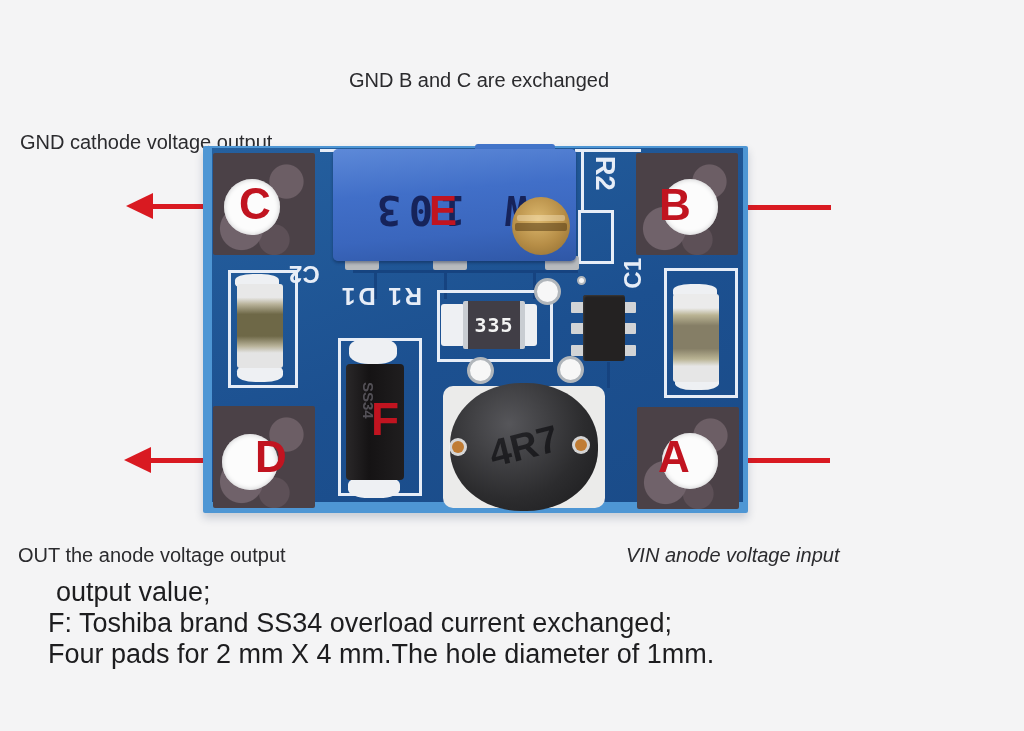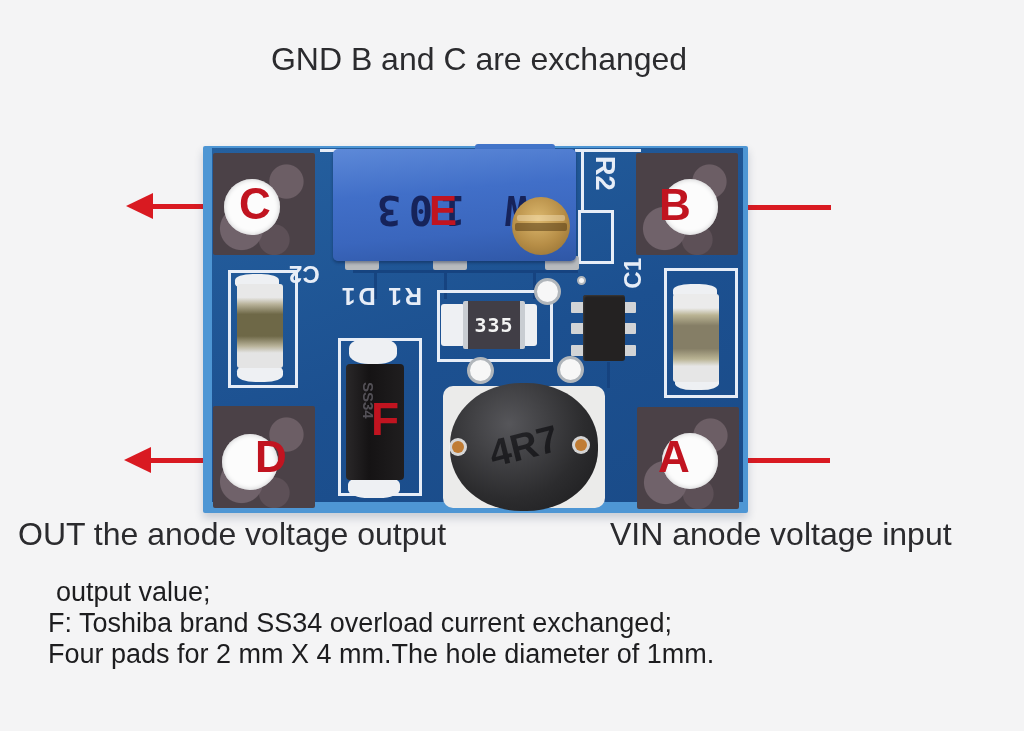--- a/index.html
+++ b/index.html
@@ -1,23 +1,23 @@
 <!DOCTYPE html>
 <html><head>
 <meta charset="utf-8">
 <style>
   html,body{margin:0;padding:0;}
   body{font-family:"Liberation Sans",sans-serif;}
   .stage{position:relative;width:1024px;height:731px;background:#f4f4f5;overflow:hidden;}
-  .txt{position:absolute;color:#2b2b2e;font-size:32px;white-space:nowrap;}
+  .txt{position:absolute;color:#2b2b2e;font-size:20px;white-space:nowrap;margin-top:28px;}
   .title{left:0;top:41px;width:958px;text-align:center;}
   .lbl-tl{left:20px;top:103px;}
   .lbl-tr{left:568px;top:103px;}
   .lbl-bl{left:18px;top:516px;}
-  .lbl-br{left:610px;top:516px;}
+  .lbl-br{left:626px;top:516px;font-style:italic;}
   .notes{position:absolute;left:48px;top:577px;font-size:27px;color:#1d1d1f;line-height:31px;}
   .notes .n-ind{padding-left:8px;}
 
   
   .arrow{position:absolute;height:30px;display:flex;align-items:center;}
   .arrow .head{width:0;height:0;border-right:27px solid #d91a21;border-top:13px solid transparent;border-bottom:13px solid transparent;}
   .arrow .shaft{flex:1;height:5px;background:#d91a21;margin-left:-3px;}
   .ar-c{left:126px;top:191px;width:140px;}
   .ar-d{left:124px;top:445px;width:140px;}
   .ar-b{left:691px;top:192px;width:140px;}
@@ -81,20 +81,21 @@
   .ind-mark{left:24px;top:42px;width:100px;text-align:center;transform:rotate(-14deg);
             font-weight:700;font-size:38px;color:rgba(5,5,8,.6);}
   .copper{width:12px;height:12px;border-radius:50%;background:#c07c34;box-shadow:0 0 0 3px rgba(242,242,242,.85);}
 </style>
 </head>
 <body>
 
 <div class="stage">
 
   <div class="txt title">GND B and C are exchanged</div>
+  <div class="txt lbl-tl">GND cathode voltage output</div>
   <div class="txt lbl-bl">OUT the anode voltage output</div>
   <div class="txt lbl-br">VIN anode voltage input</div>
 
   <div class="notes">
     <div class="n-ind">output value;</div>
     <div>F: Toshiba brand SS34 overload current exchanged;</div>
     <div>Four pads for 2 mm X 4 mm.The hole diameter of 1mm.</div>
   </div>
 
   <div class="arrow ar-c">

